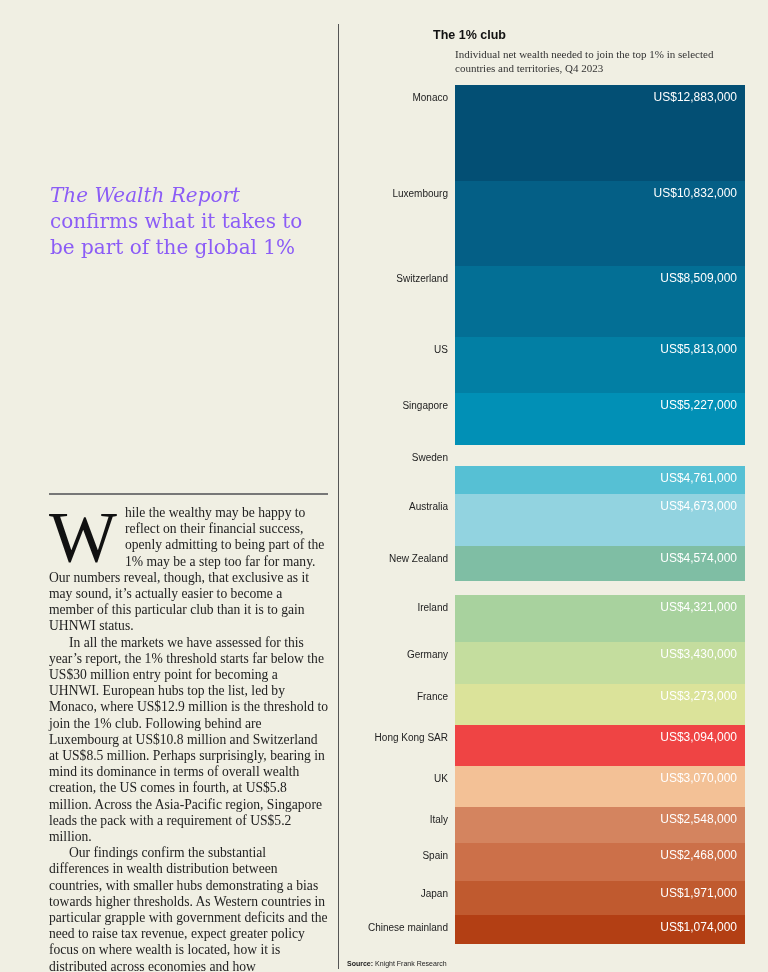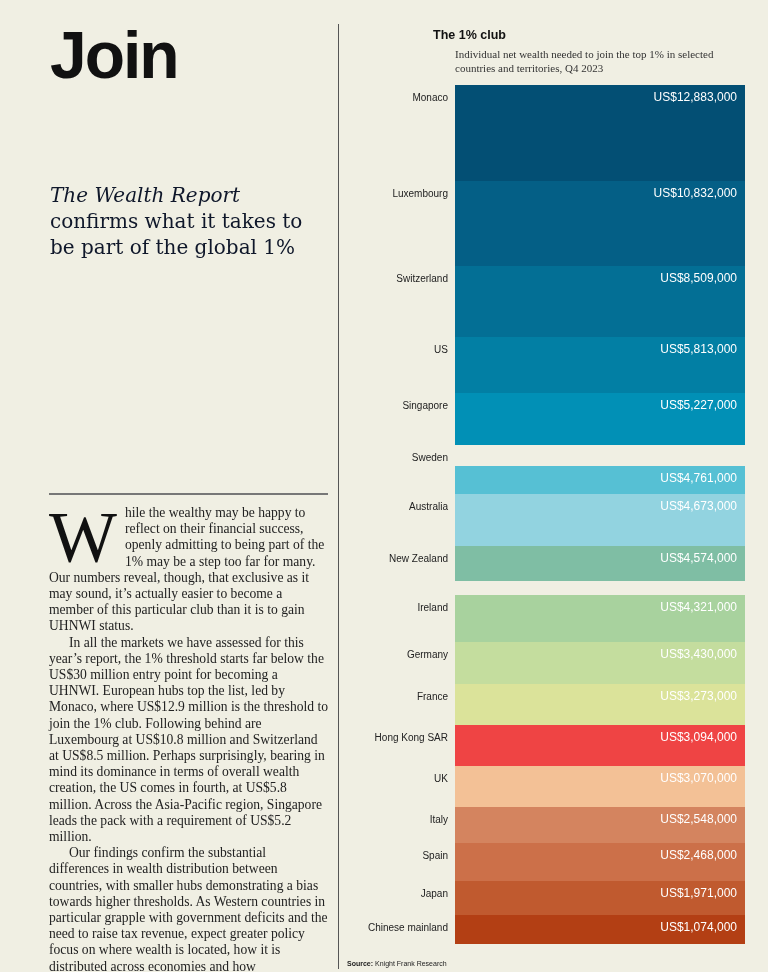--- a/index.html
+++ b/index.html
@@ -13,21 +13,21 @@
     position: absolute; left: 50px; top: 22px;
     font-family: "Liberation Sans", sans-serif;
     font-weight: bold; font-size: 66px; line-height: 66px;
     letter-spacing: -2px; color: #111;
     margin: 0;
   }
   .headline span { display: block; }
   .standfirst {
     position: absolute; left: 50px; top: 182px; width: 280px;
     font-family: "DejaVu Serif", serif;
-    font-size: 20px; line-height: 26px; color: #0f172a;
+    font-size: 20px; line-height: 26px; color: #8b5cf6;
   }
   .standfirst em { font-style: italic; display: block; }
   .divider-v {
     position: absolute; left: 338px; top: 24px; width: 1px; height: 945px;
     background: #555;
   }
   .rule {
     position: absolute; left: 49px; top: 493px; width: 279px; height: 2px;
     background: #777;
   }
@@ -67,21 +67,20 @@
   .source {
     position: absolute; left: 347px; top: 960px;
     font-family: "Liberation Sans", sans-serif; font-size: 7px; color: #222;
   }
   .source b { font-weight: bold; }
 </style>
 </head>
 <body>
 
 <h1 class="headline">
-  <span>Join</span>
 </h1>
 
 <div class="standfirst">
   <em>The Wealth Report</em>
   <span>confirms what it takes to be part of the global 1%</span>
 </div>
 
 <div class="divider-v"></div>
 <div class="rule"></div>
 

